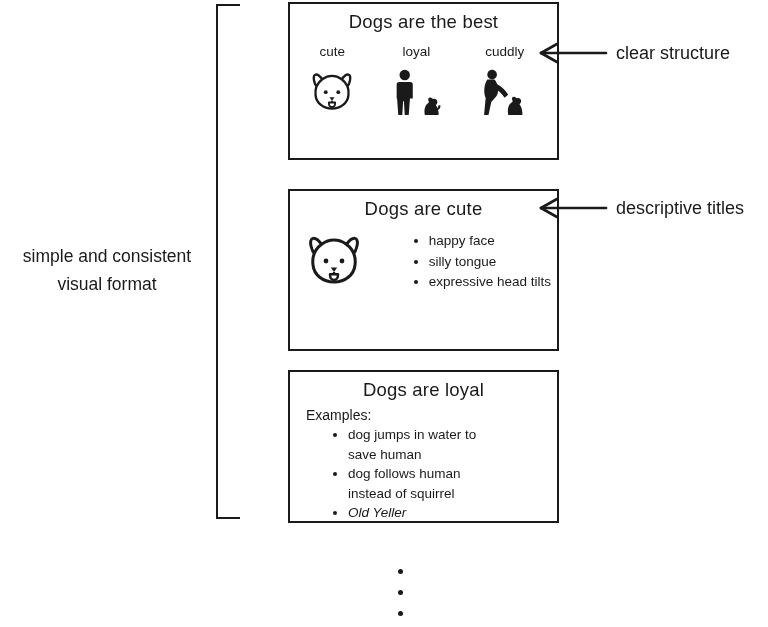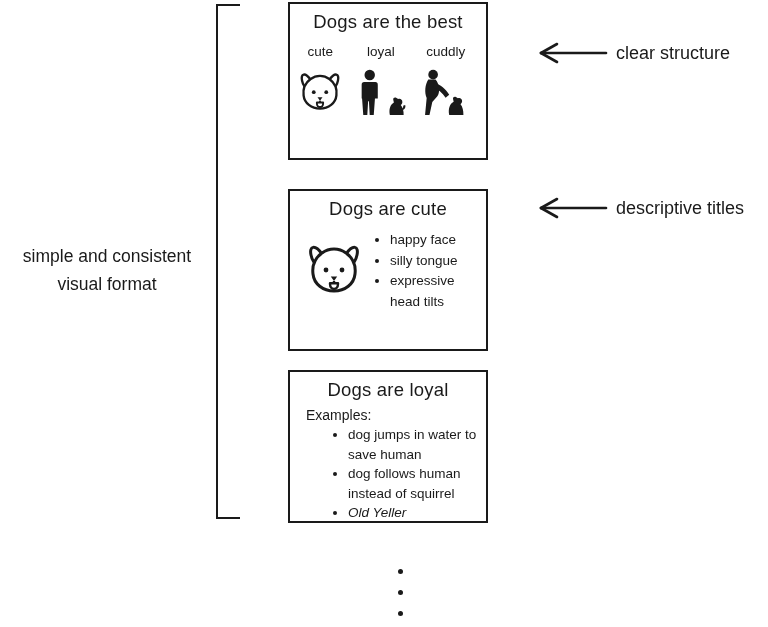--- a/index.html
+++ b/index.html
@@ -19,21 +19,21 @@
     border-bottom:2.5px solid #1a1a1a;
   }
 
   .left-label {
     position:absolute; left:0; top:242px; width:214px;
     text-align:center; font-size:17.5px; line-height:28px;
   }
 
   
   .slide {
-    position:absolute; left:288px; width:200px;
+    position:absolute; left:288px; width:271px;
     background:#fff; border:2px solid #1a1a1a;
   }
   .slide-1 { top:2px;   height:158px; }
   .slide-2 { top:189px; height:162px; }
   .slide-3 { top:370px; height:153px; }
   .slide-title {
     font-size:18.5px; font-weight:400; text-align:center;
     margin-top:7px; letter-spacing:.2px;
   }
 

